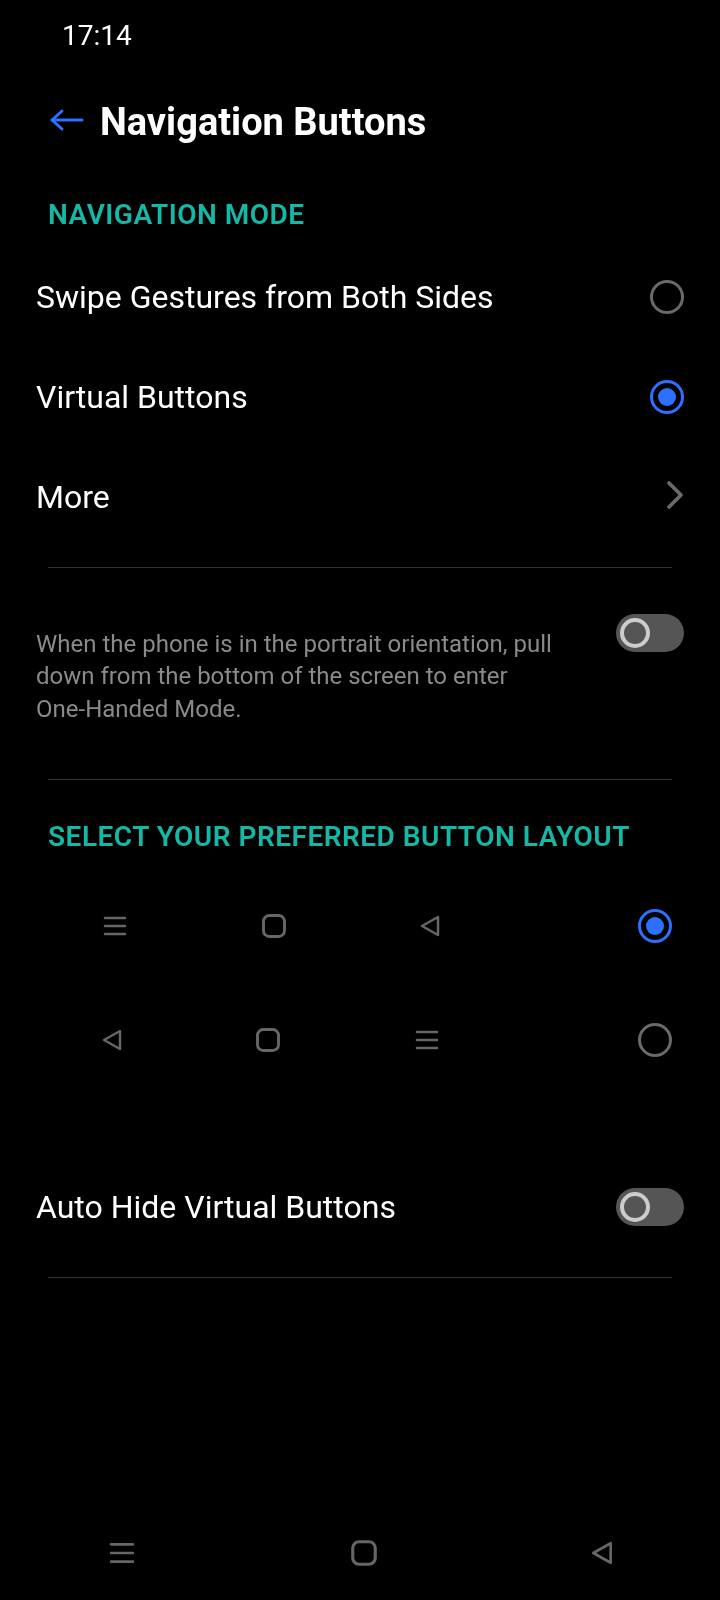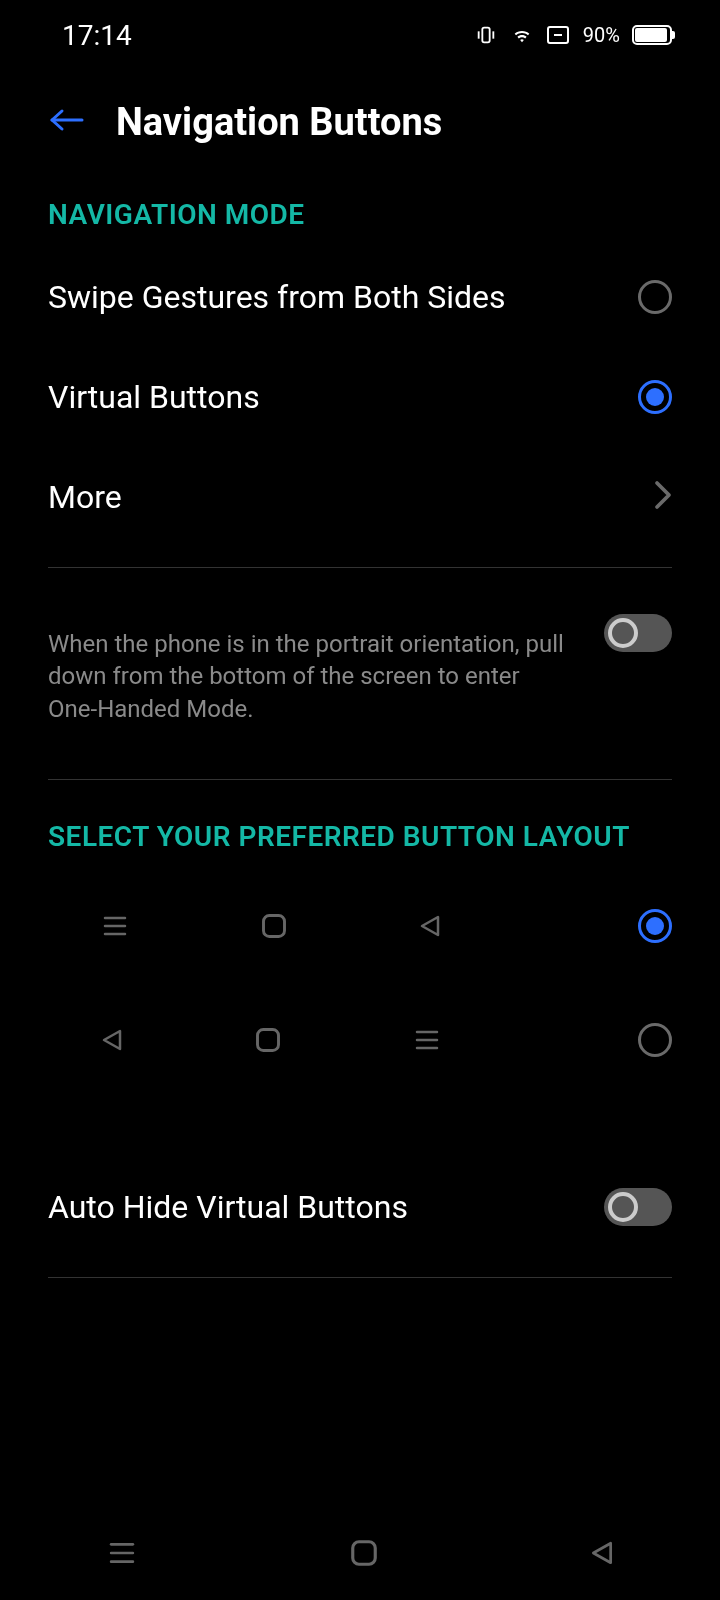--- a/index.html
+++ b/index.html
@@ -49,21 +49,21 @@
     left: 1px; top: 1px; bottom: 1px;
     width: 88%;
     background: #fff;
     border-radius: 2px;
   }
 
   .header {
     display: flex;
     align-items: center;
     padding: 30px 48px 20px 48px;
-    gap: 32px;
+    gap: 16px;
   }
   .back-arrow {
     color: #2d6fff;
   }
   .page-title {
     font-size: 38px;
     font-weight: 700;
   }
 
   .section-label {
@@ -71,21 +71,21 @@
     font-size: 28px;
     font-weight: 600;
     letter-spacing: 0.5px;
     padding: 34px 48px 16px 48px;
   }
 
   .row {
     display: flex;
     align-items: center;
     justify-content: flex-end;
-    padding: 28px 48px;
+    padding: 28px 36px;
     min-height: 100px;
   }
   .row-title {
     font-size: 32px;
     font-weight: 400;
     color: #fff;
   }
   .row-desc {
     font-size: 24px;
     color: #8a8a8a;
@@ -163,45 +163,20 @@
     justify-content: space-around;
     align-items: center;
     color: #666;
   }
 </style>
 </head>
 <body>
 
 <div class="status-bar">
   <span>17:14</span>
-  <div class="status-right">
-    <span class="status-icon">
-      <svg width="22" height="22" viewBox="0 0 24 24" fill="none" stroke="#fff" stroke-width="2">
-          <rect x="8" y="4" width="8" height="16" rx="2"></rect>
-          <line x1="4" y1="8" x2="4" y2="16"></line>
-          <line x1="20" y1="8" x2="20" y2="16"></line>
-        </svg>
-    </span>
-    <span class="status-icon">
-      <svg width="26" height="22" viewBox="0 0 24 24" fill="#fff">
-          <path d="M12 20l-2-2.5c1-1 3-1 4 0L12 20zm-5-6c2.5-2.5 7.5-2.5 10 0l-1.5 1.8c-2-1.8-5-1.8-7 0L7 14zm-3-3.5c4-4 12-4 16 0l-1.5 1.8c-3.5-3.2-9.5-3.2-13 0L4 10.5z"></path>
-        </svg>
-    </span>
-    <span class="status-icon">
-      <svg width="24" height="18" viewBox="0 0 24 18" fill="none" stroke="#fff" stroke-width="2">
-          <rect x="1" y="1" width="20" height="16" rx="2"></rect>
-          <line x1="7" y1="9" x2="15" y2="9"></line>
-          <line x1="11" y1="5" x2="11" y2="13" opacity="0"></line>
-        </svg>
-    </span>
-    <span class="battery-pct">90%</span>
-    <span class="battery-shell">
-        <span class="battery-fill"></span>
-      </span>
-  </div>
 </div>
 
 <div class="header">
   <span class="back-arrow">
     <svg width="36" height="30" viewBox="0 0 36 24" fill="none" stroke="currentColor" stroke-width="3" stroke-linecap="round" stroke-linejoin="round">
         <line x1="34" y1="12" x2="4" y2="12"></line>
         <polyline points="14 3 4 12 14 21"></polyline>
       </svg>
   </span>
   <h1 class="page-title">Navigation Buttons</h1>

